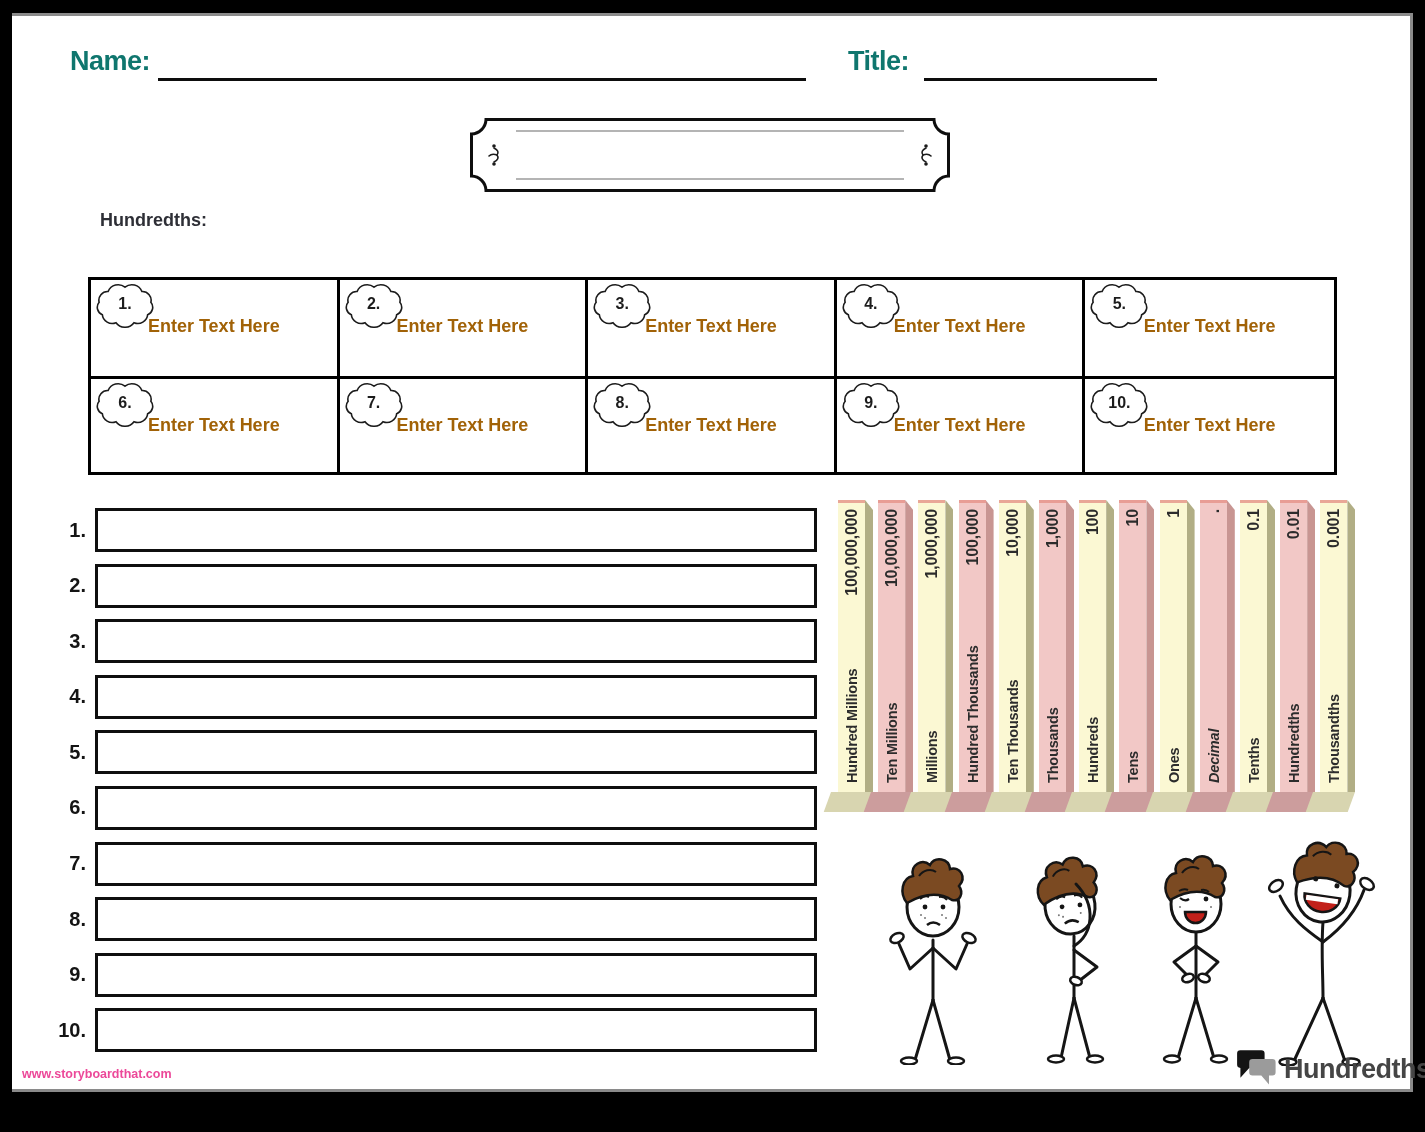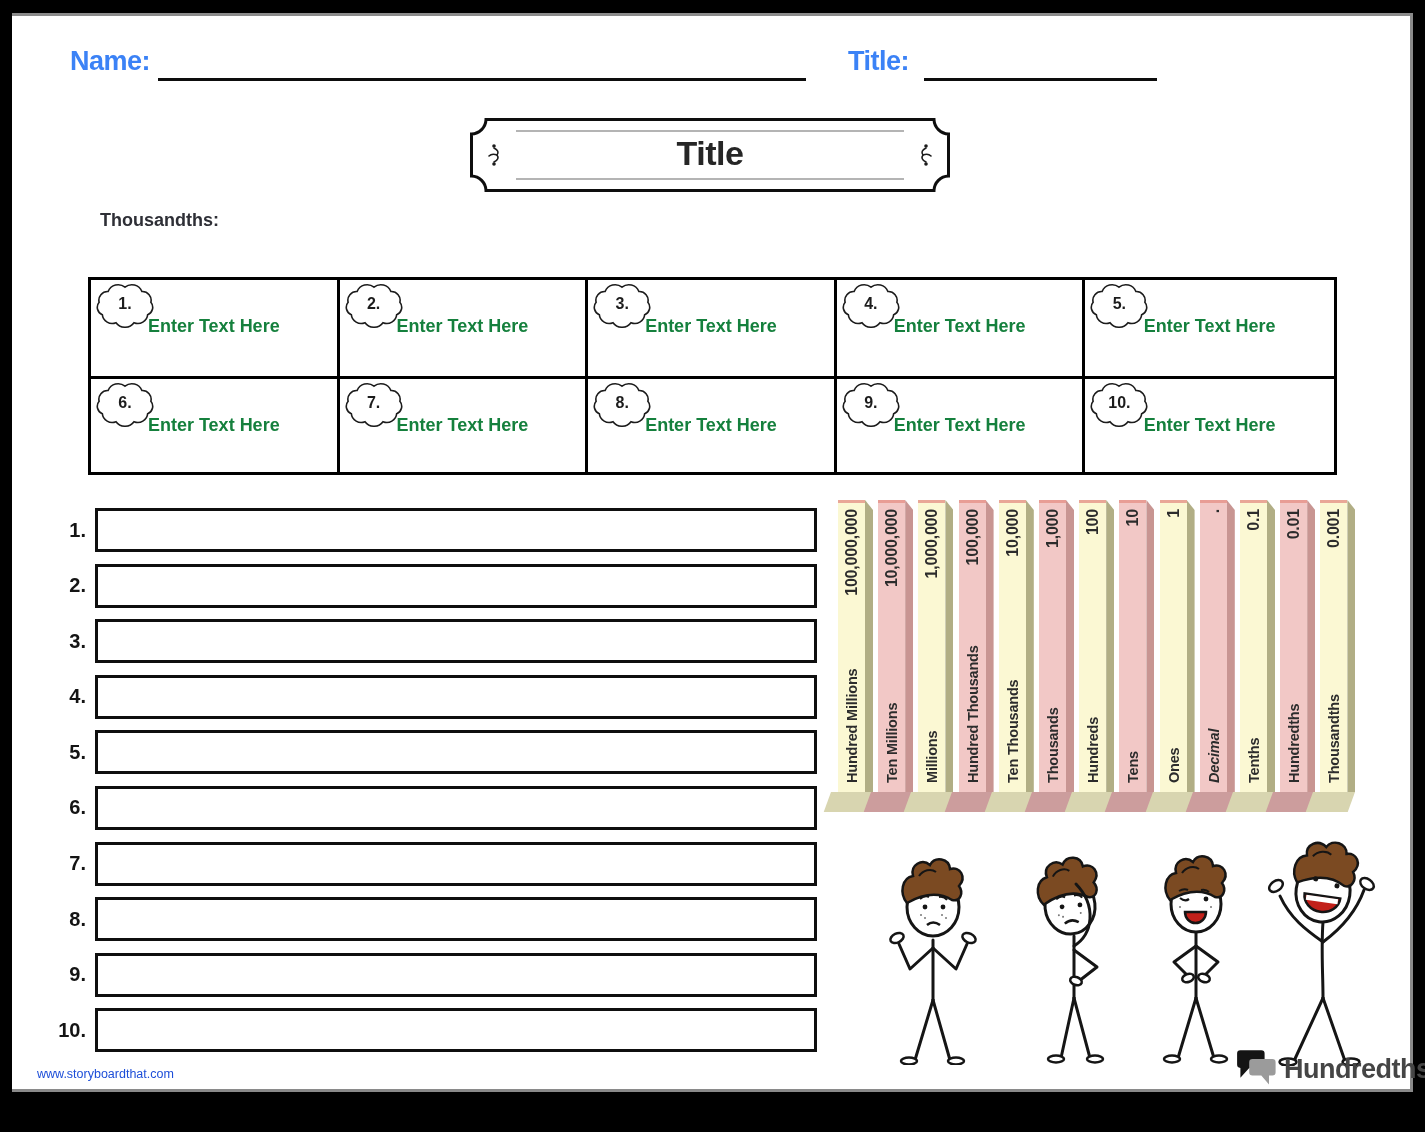--- a/index.html
+++ b/index.html
@@ -3,21 +3,21 @@
 <meta charset="utf-8">
 <style>
   html,body{margin:0;padding:0;background:#000;}
   *{box-sizing:border-box;}
   #canvas{position:relative;width:1425px;height:1132px;background:#000;overflow:hidden;
           font-family:"Liberation Sans",sans-serif;color:#111;}
   #page{position:absolute;left:12px;top:13px;width:1401px;height:1079px;background:#fff;
         border-top:3px solid #8a8a8a;border-right:3px solid #8a8a8a;border-bottom:3px solid #8a8a8a;}
 
   
-  .hdr-label{position:absolute;font-weight:700;font-size:27px;letter-spacing:-.5px;color:#3b82f6;}
+  .hdr-label{position:absolute;font-weight:700;font-size:27px;letter-spacing:-.5px;color:#0f766e;}
   .write-line{position:absolute;height:3px;background:#0d0d0d;}
 
   
   #banner{position:absolute;left:458px;top:102px;width:480px;height:74px;}
   #banner svg{position:absolute;left:0;top:0;}
   #title-text{position:absolute;left:0;top:16px;width:100%;text-align:center;
               font-size:34px;font-weight:700;color:#262626;letter-spacing:-.5px;}
 
   #directions{position:absolute;left:88px;top:194px;font-weight:700;font-size:18px;color:#2e2f36;}
 
@@ -25,21 +25,21 @@
   #grid{position:absolute;left:76px;top:261px;width:1249px;height:198px;border:3px solid #000;
         display:grid;grid-template-columns:repeat(5,1fr);grid-auto-rows:96px;background:#fff;}
   .cell{position:relative;border-right:3px solid #000;}
   .cell:nth-child(5n){border-right:none;}
   .cell:nth-child(n+6){border-top:3px solid #000;}
   .cloud{position:absolute;left:3px;top:3px;width:62px;height:45px;}
   .cloud svg{position:absolute;left:0;top:0;}
   .cloud-num{position:absolute;left:0;top:0;width:100%;height:100%;display:flex;align-items:center;
              justify-content:center;font-weight:700;font-size:16px;color:#1c1c1c;padding-bottom:3px;}
   .cell-text{position:absolute;left:0;top:36px;width:100%;text-align:center;font-weight:700;
-             font-size:18px;color:#15803d;}
+             font-size:18px;color:#a16207;}
 
   
   #answers{position:absolute;left:38px;top:492px;}
   .arow{display:flex;align-items:center;height:44px;margin-bottom:11.6px;}
   .anum{width:36px;text-align:right;margin-right:9px;font-weight:700;font-size:20px;color:#141414;}
   .abox{width:722px;height:44px;border:3px solid #0f0f0f;background:#fff;}
 
   
   #bars{position:absolute;left:826px;top:484px;width:540px;height:315px;}
   .bar{position:absolute;top:0;width:27px;height:292px;}
@@ -62,21 +62,21 @@
   .bar-value{font-weight:700;font-size:16px;color:var(--bar-text);letter-spacing:-.2px;white-space:nowrap;}
   .bar.italic .bar-name{font-style:italic;}
 
   
   .fig{position:absolute;}
   .fig svg{display:block;}
   .hair{fill:var(--hair-brown);stroke:#151515;stroke-width:2.5;}
   .mouth{fill:var(--mouth-red);stroke:#151515;stroke-width:2.5;}
 
   
-  #website{position:absolute;left:10px;top:1051px;font-weight:400;font-size:12.5px;color:#1d4ed8;margin-left:15px;}
+  #website{position:absolute;left:10px;top:1051px;font-weight:700;font-size:12.5px;color:#ec4899;}
   #logo{position:absolute;left:1224px;top:1033px;display:flex;align-items:center;z-index:6;}
   #logo .logo-text{font-size:27px;font-weight:600;letter-spacing:-.5px;margin-left:4px;}
   .logo-sb{color:var(--logo-dark);}
   .logo-that{color:var(--logo-light);}
 </style>
 </head>
 <body>
 
 <div id="canvas">
   <div id="page">
@@ -97,24 +97,23 @@
           <path d="M27,37 q-5,-2 -8,1"></path>
           <circle cx="24" cy="46" r="1.8" fill="#1c1c1c" stroke="none"></circle>
         </g>
         <g stroke="#1c1c1c" stroke-width="1.6" fill="none" stroke-linecap="round" transform="translate(480,0) scale(-1,1)">
           <circle cx="24" cy="28" r="1.8" fill="#1c1c1c" stroke="none"></circle>
           <path d="M24,30 Q30,33 27,37 Q30,41 24,44"></path>
           <path d="M27,37 q-5,-2 -8,1"></path>
           <circle cx="24" cy="46" r="1.8" fill="#1c1c1c" stroke="none"></circle>
         </g>
       </svg>
-      <div id="title-text">Title</div>
-    </div>
-
-    <span id="directions">Thousandths:</span>
+    </div>
+
+    <span id="directions">Hundredths:</span>
 
     <div id="grid">
       <div class="cell">
         <div class="cloud">
           <svg width="62" height="45" viewBox="0 0 64 48">
             <path class="cloud-path" d="M32.0,4.5 A11.5,11.5 0 0,1 50.0,9.1 A9.3,9.3 0 0,1 59.6,20.6 A8.4,8.4 0 0,1 56.2,33.8 A10.5,10.5 0 0,1 41.6,42.3 A11.9,11.9 0 0,1 22.4,42.3 A10.5,10.5 0 0,1 7.8,33.8 A8.4,8.4 0 0,1 4.4,20.6 A9.3,9.3 0 0,1 14.0,9.1 A11.5,11.5 0 0,1 32.0,4.5 Z" fill="#fff" stroke="#1c1c1c" stroke-width="1.7"></path>
           </svg>
           <span class="cloud-num">1.</span>
         </div>
         <div class="cell-text">Enter Text Here</div>

